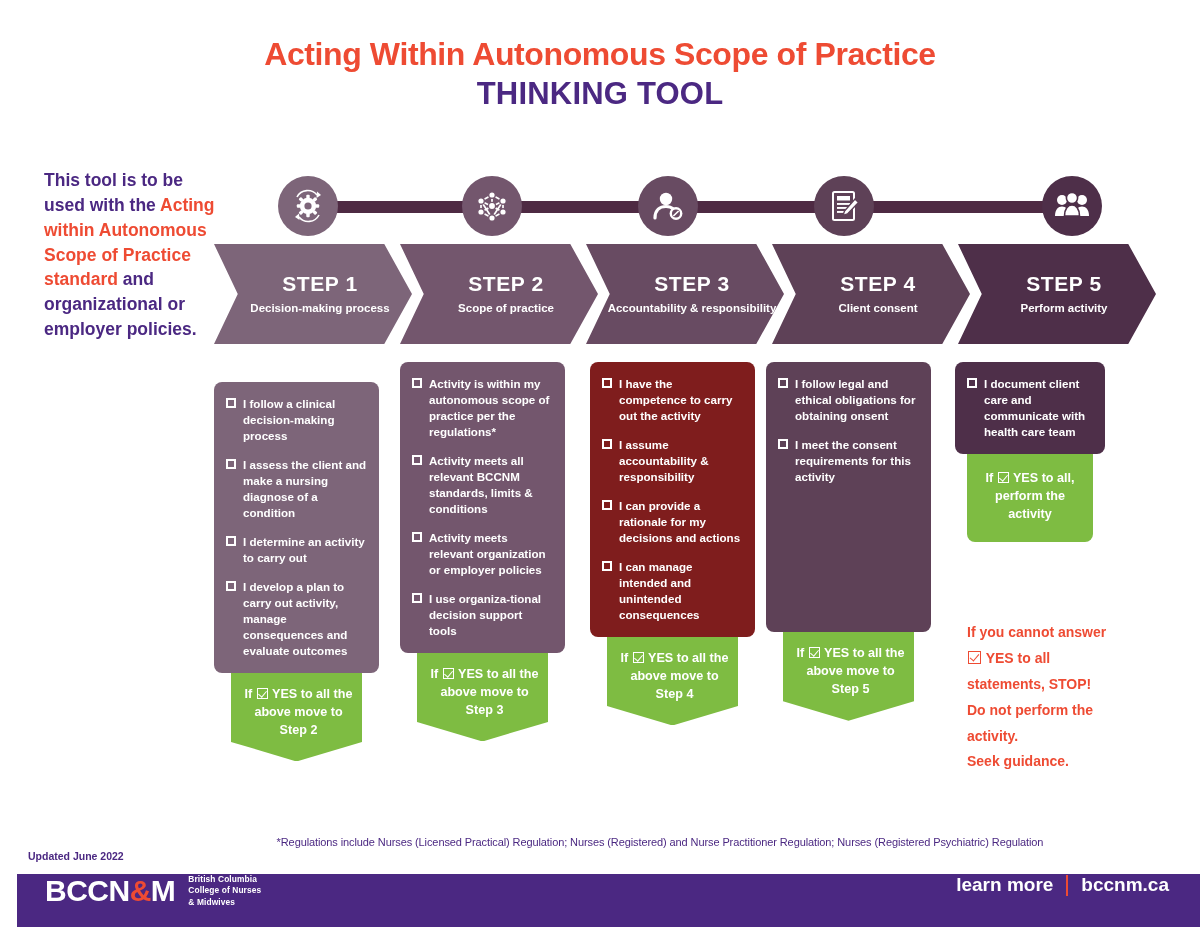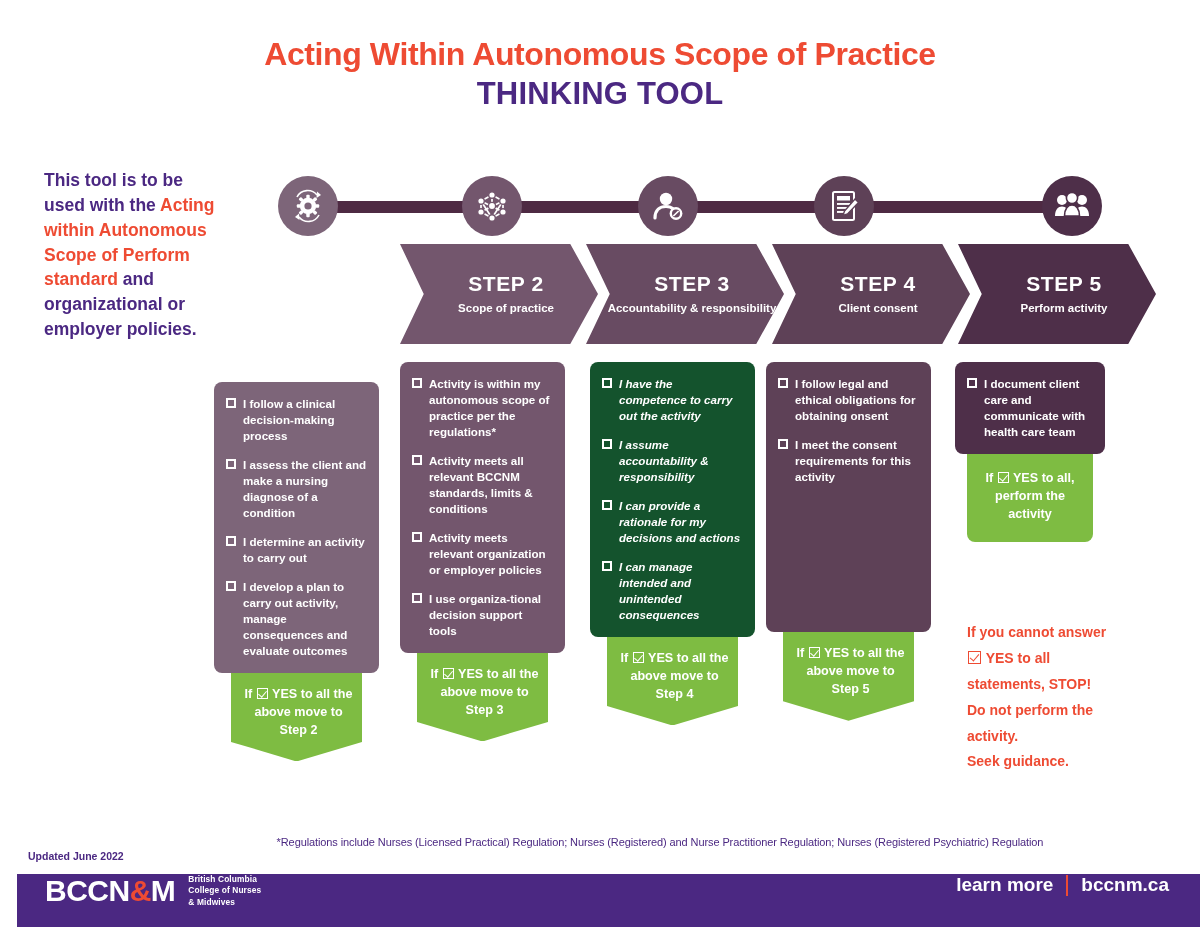--- a/index.html
+++ b/index.html
@@ -122,21 +122,21 @@
 </style>
 </head>
 <body>
 
 <div id="title-block">
   <div id="main-title">Acting Within Autonomous Scope of Practice</div>
   <div id="sub-title">THINKING TOOL</div>
 </div>
 
 <div id="intro">
-  <span>This tool is to be used with the </span><span class="hl">Acting within Autonomous Scope of Perform standard</span><span> and organizational or employer policies.</span>
+  <span>This tool is to be used with the </span><span class="hl">Acting within Autonomous Scope of Practice standard</span><span> and organizational or employer policies.</span>
 </div>
 
 <div id="timeline">
   <div id="timeline-rail"></div>
 
   <div class="node" style="left:48px; background:#7D6579;">
     <svg width="36" height="36" viewBox="0 0 36 36">
       <path d="M7 9 A12 12 0 0 1 27 7" stroke="#fff" stroke-width="1.6" fill="none"></path>
       <polygon points="27,3.5 31,7 26.5,10" fill="#fff"></polygon>
       <path d="M29 27 A12 12 0 0 1 9 29" stroke="#fff" stroke-width="1.6" fill="none"></path>
@@ -201,20 +201,24 @@
       <path d="M1 25 C1 18.5 4.2 15.5 8 15.5 C11.8 15.5 15 18.5 15 25 Z" fill="#fff"></path>
       <circle cx="28" cy="9" r="5" fill="#fff"></circle>
       <path d="M21 25 C21 18.5 24.2 15.5 28 15.5 C31.8 15.5 35 18.5 35 25 Z" fill="#fff"></path>
       <circle cx="18" cy="7" r="5.6" fill="#fff" stroke="#4E2F49" stroke-width="1.6"></circle>
       <path d="M10.5 25 C10.5 17.5 14 14 18 14 C22 14 25.5 17.5 25.5 25 Z" fill="#fff" stroke="#4E2F49" stroke-width="1.6"></path>
     </svg>
   </div>
 </div>
 
 <div id="chevrons">
+  <div class="chev" style="left:0px; background:#7D6579;">
+    <span class="num">STEP 1</span>
+    <span class="cap">Decision-making process</span>
+  </div>
   <div class="chev" style="left:186px; background:#73566D;">
     <span class="num">STEP 2</span>
     <span class="cap">Scope of practice</span>
   </div>
   <div class="chev" style="left:372px; background:#684B62;">
     <span class="num">STEP 3</span>
     <span class="cap">Accountability &amp; responsibility</span>
   </div>
   <div class="chev" style="left:558px; background:#5E4157;">
     <span class="num">STEP 4</span>
@@ -268,21 +272,21 @@
         <span class="box"></span>
         <span>I use organiza-tional decision support tools</span>
       </div>
   </div>
   <div class="green" style="margin:0 17px;">
     <span>If </span><span class="tick"></span><span> YES to all the above move to Step 3</span>
   </div>
 </div>
 
 <div class="col" style="left:590px; top:362px;">
-  <div class="panel" style="background:#14532d;font-style:italic;">
+  <div class="panel" style="background:#7f1d1d;">
     <div class="chk-item">
         <span class="box"></span>
         <span>I have the competence to carry out the activity</span>
       </div>
     <div class="chk-item">
         <span class="box"></span>
         <span>I assume accountability &amp; responsibility</span>
       </div>
     <div class="chk-item">
         <span class="box"></span>

